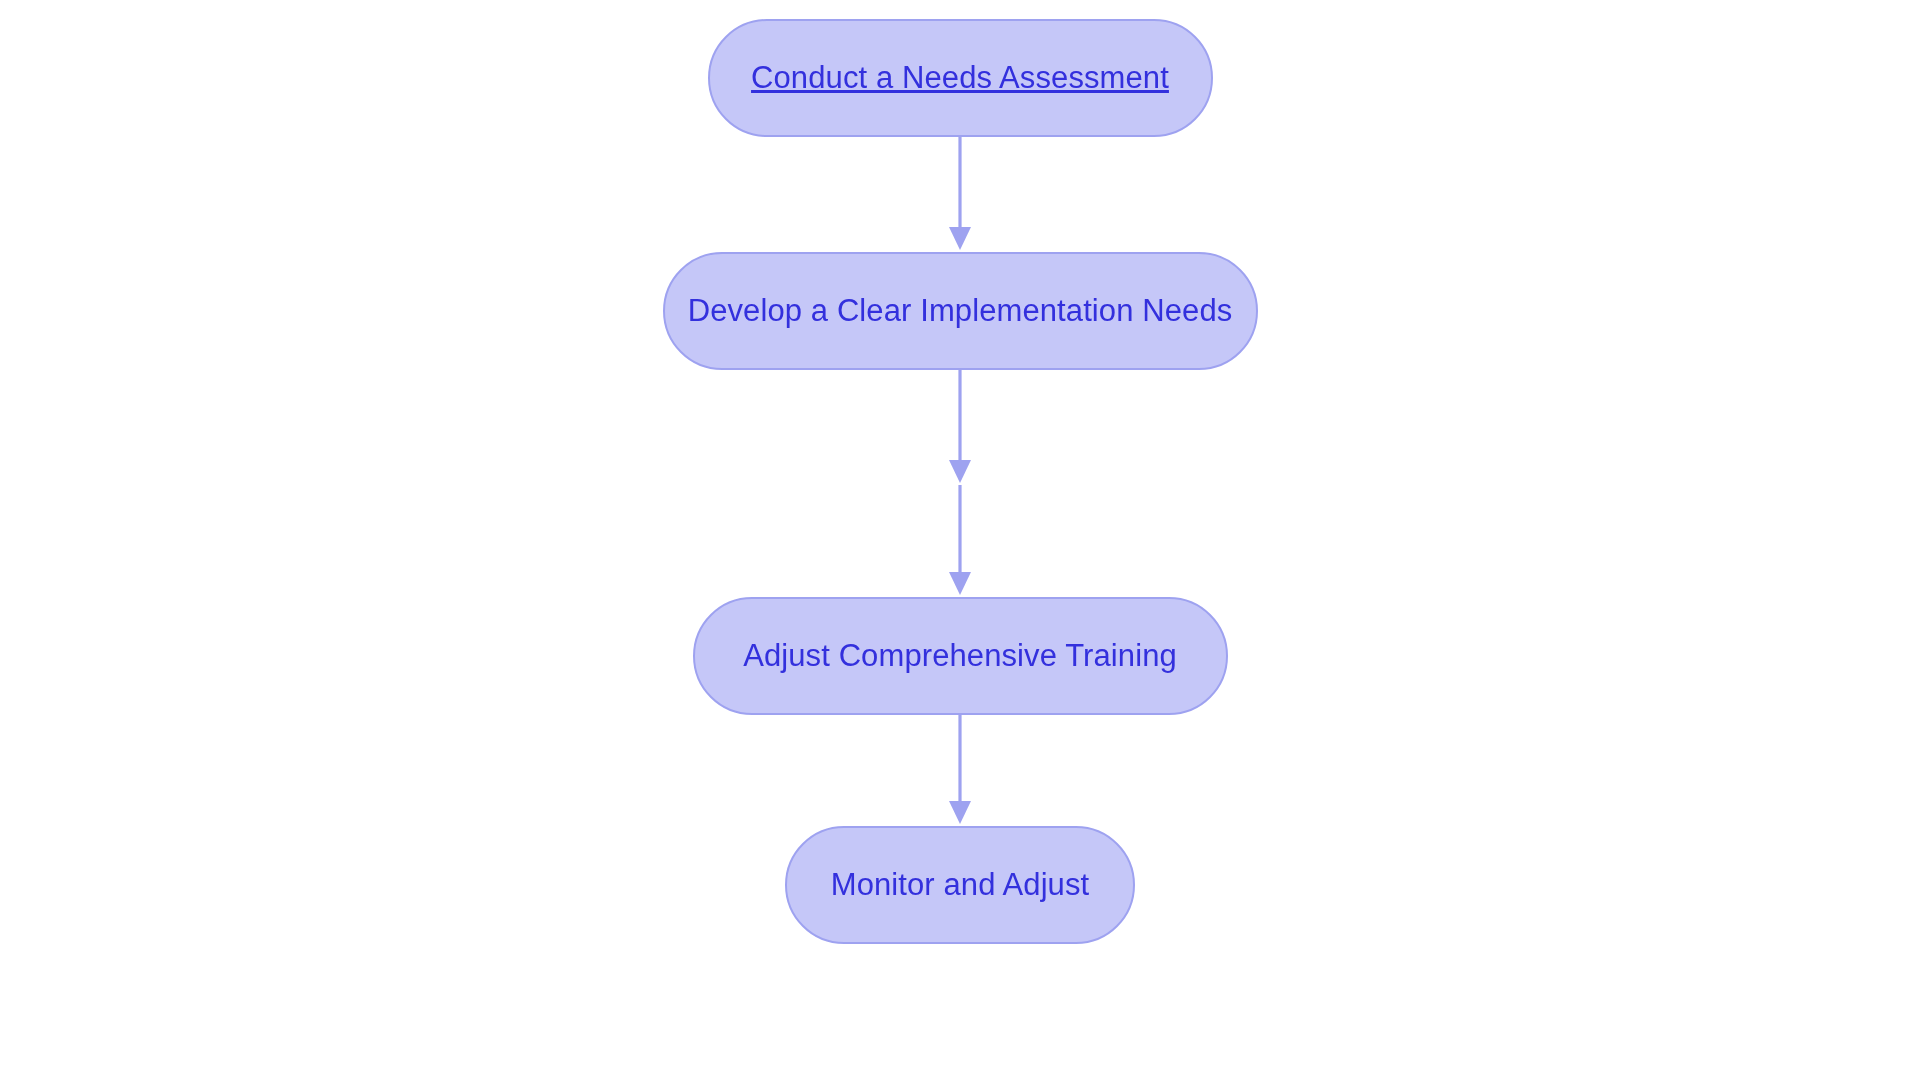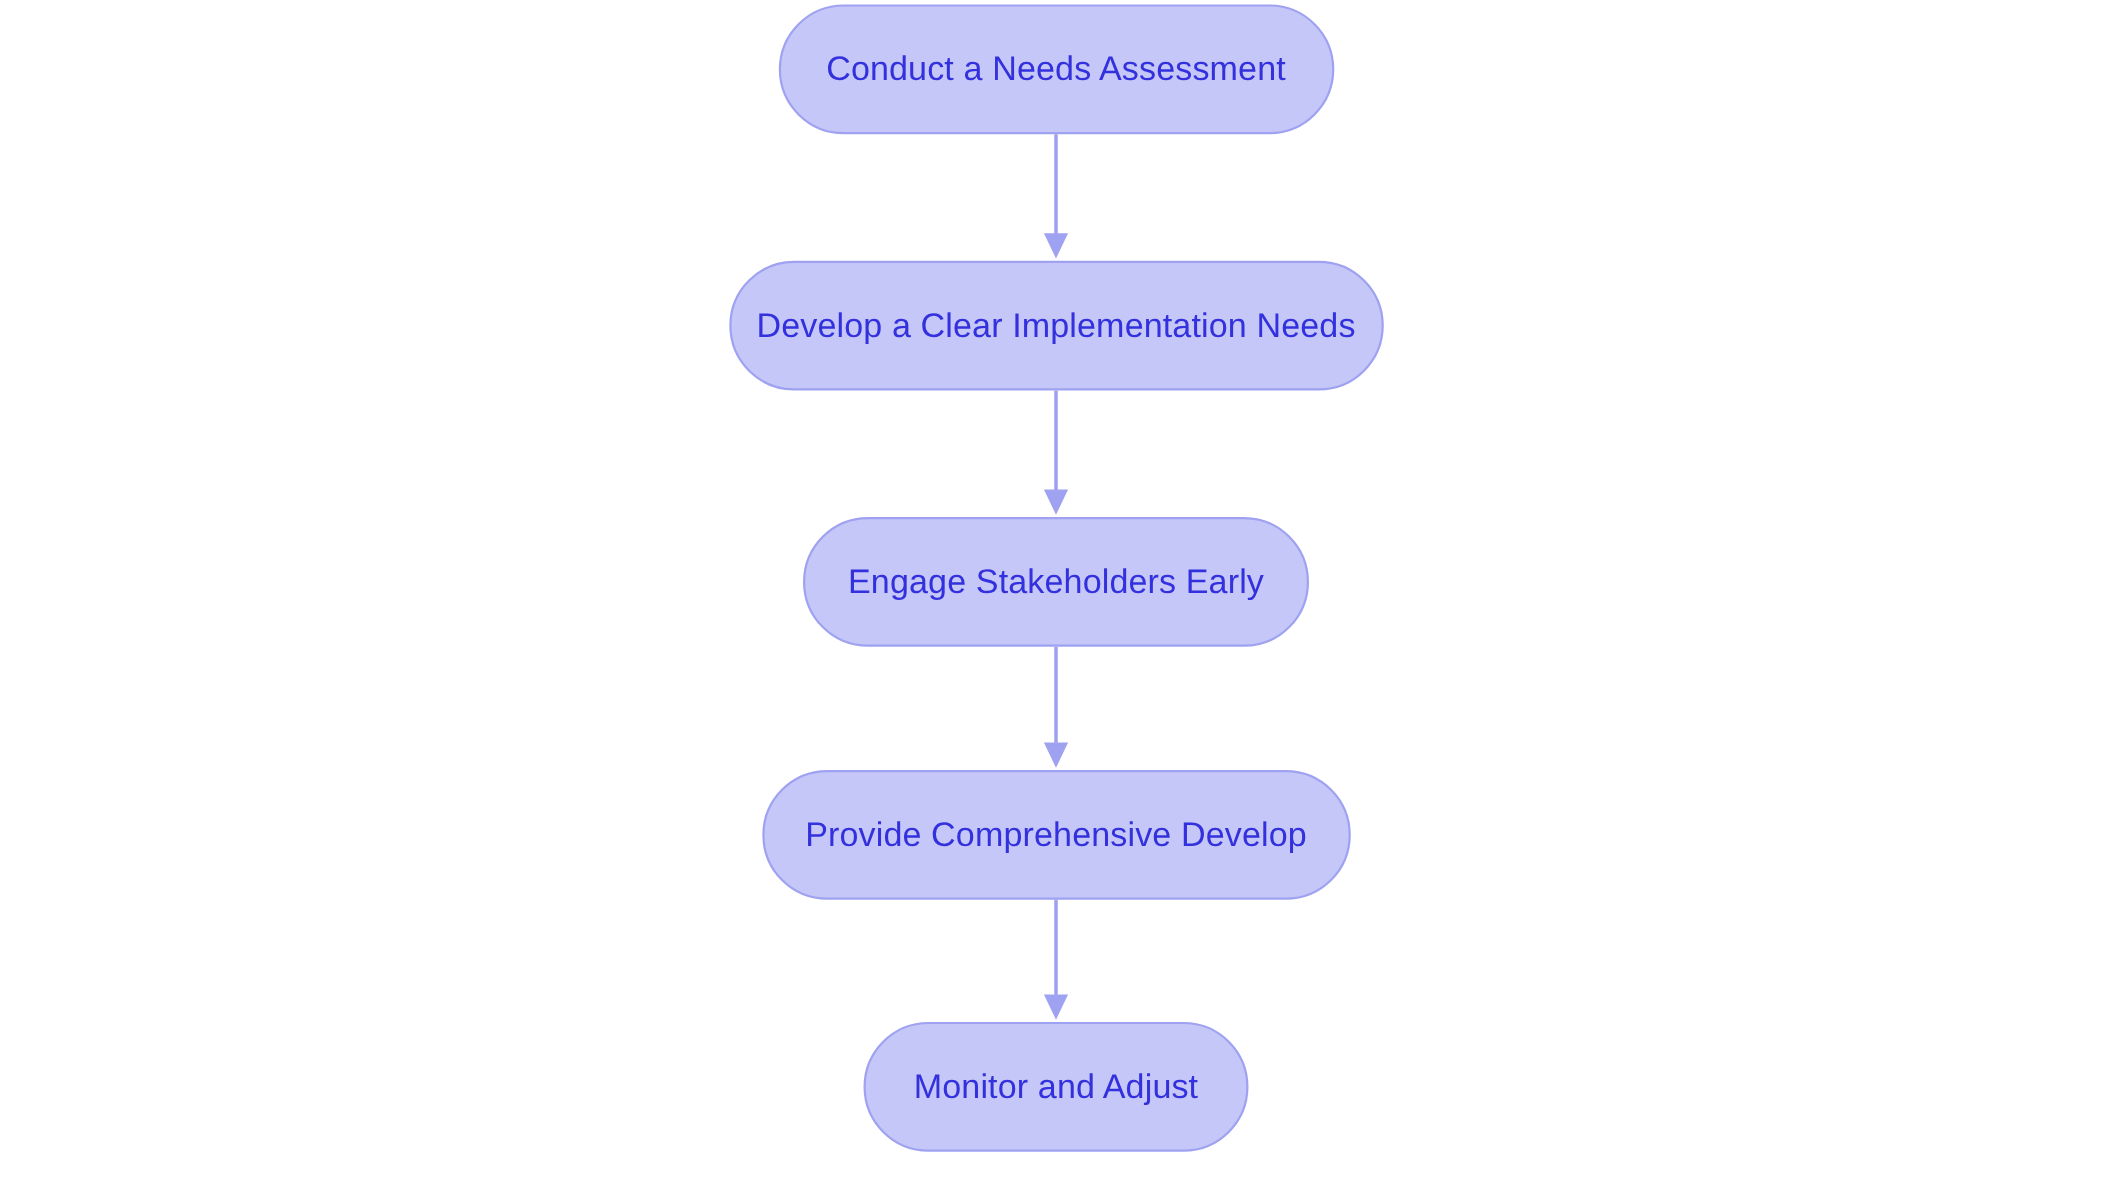--- a/index.html
+++ b/index.html
@@ -66,21 +66,21 @@
     flex: 0 0 auto;
     display: flex;
     justify-content: center;
   }
   .connector svg {
     display: block;
     overflow: visible;
   }
 
   
-  .n1 { width: 505px; margin-top: 4px; }
+  .n1 { width: 505px; margin-top: 19px; text-decoration: underline; }
   .c1 { height: 115px; }
   .n2 { width: 595px; }
   .c2 { height: 115px; }
   .n3 { width: 460px; }
   .c3 { height: 112px; }
   .n4 { width: 535px; }
   .c4 { height: 111px; }
   .n5 { width: 350px; }
 </style>
 </head>
@@ -104,33 +104,30 @@
       <span class="node-label">Develop a Clear Implementation Needs</span>
     </div>
 
     <div class="connector c2">
       <svg width="40" height="115" viewBox="0 0 40 115" aria-hidden="true">
         <line x1="20" y1="0" x2="20" y2="96" stroke="#9ea2f0" stroke-width="3.2"></line>
         <polygon points="9,90 31,90 20,113" fill="#9ea2f0"></polygon>
       </svg>
     </div>
 
-    <div class="node n3">
-      <span class="node-label">Engage Stakeholders Early</span>
-    </div>
 
     <div class="connector c3">
       <svg width="40" height="112" viewBox="0 0 40 112" aria-hidden="true">
         <line x1="20" y1="0" x2="20" y2="93" stroke="#9ea2f0" stroke-width="3.2"></line>
         <polygon points="9,87 31,87 20,110" fill="#9ea2f0"></polygon>
       </svg>
     </div>
 
     <div class="node n4">
-      <span class="node-label">Provide Comprehensive Develop</span>
+      <span class="node-label">Adjust Comprehensive Training</span>
     </div>
 
     <div class="connector c4">
       <svg width="40" height="111" viewBox="0 0 40 111" aria-hidden="true">
         <line x1="20" y1="0" x2="20" y2="92" stroke="#9ea2f0" stroke-width="3.2"></line>
         <polygon points="9,86 31,86 20,109" fill="#9ea2f0"></polygon>
       </svg>
     </div>
 
     <div class="node n5">

